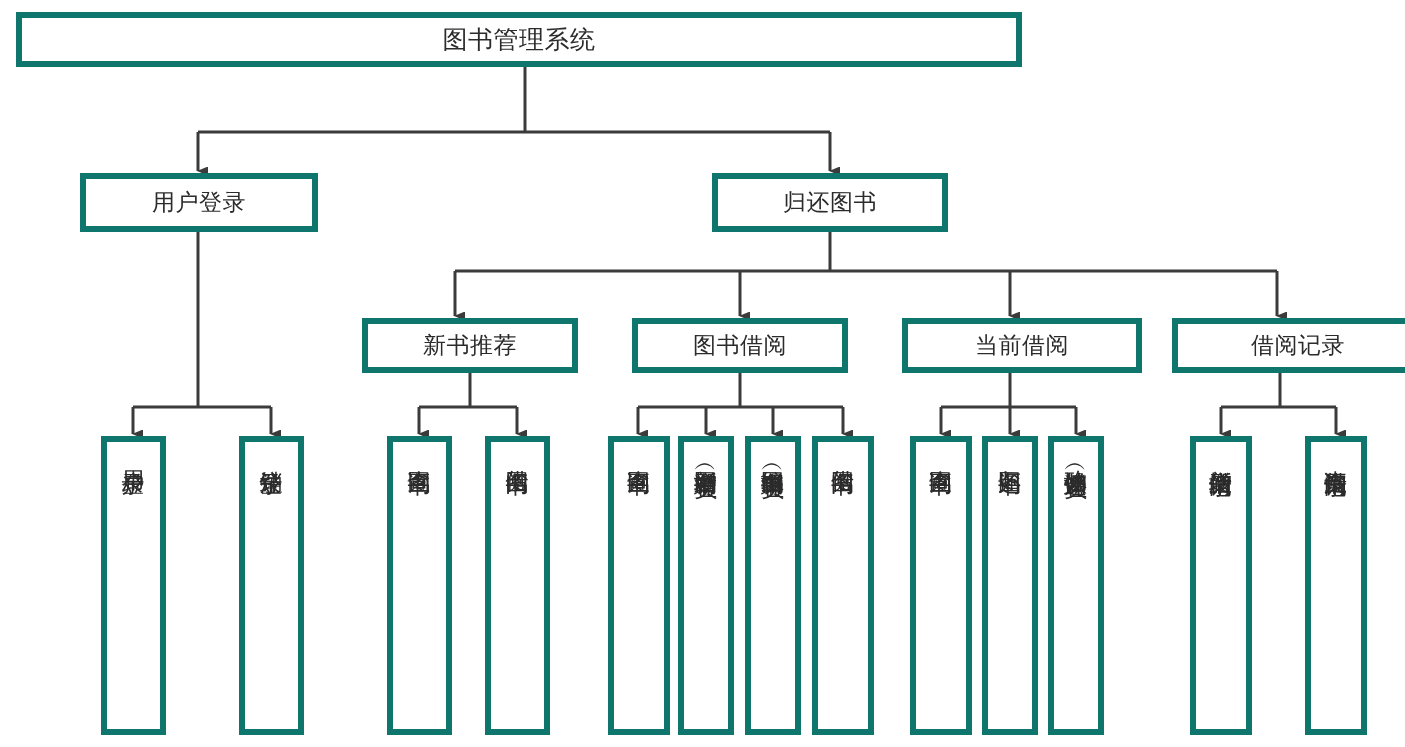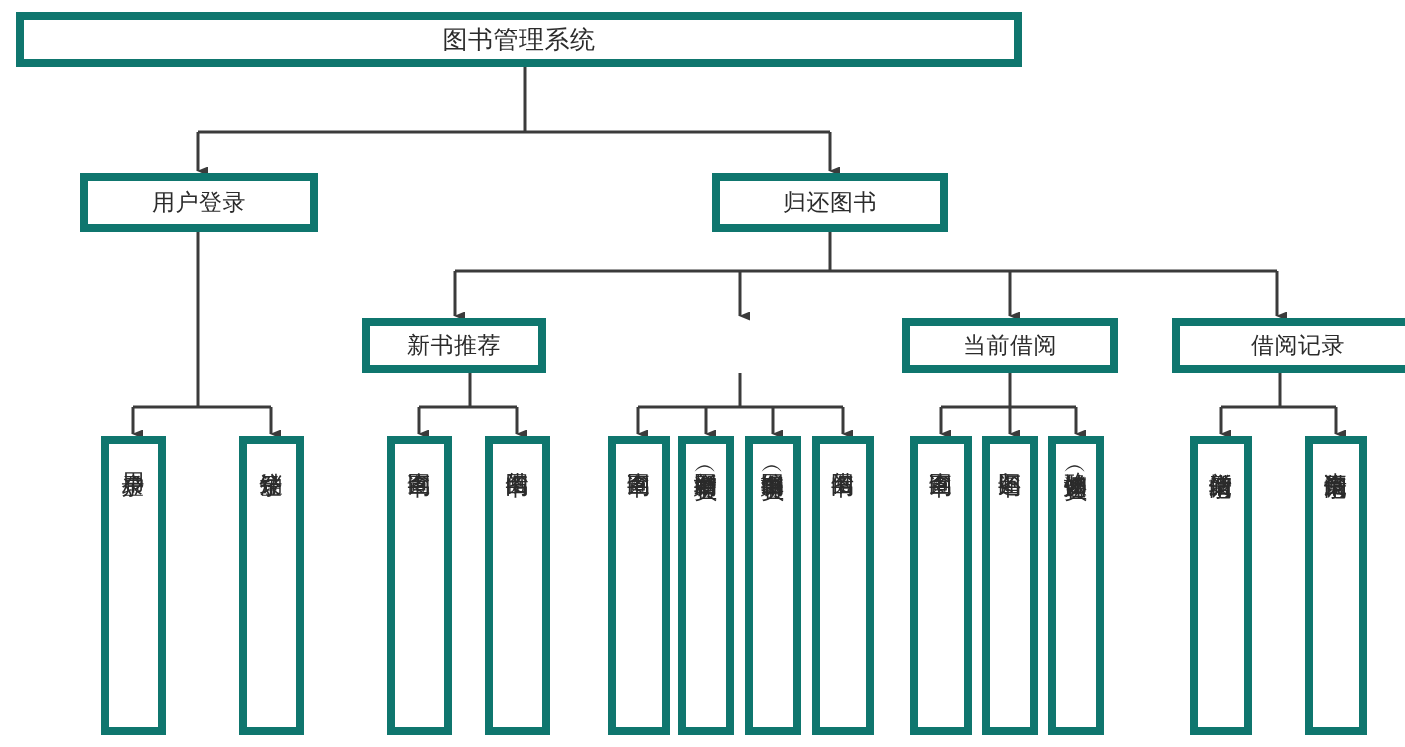--- a/index.html
+++ b/index.html
@@ -23,21 +23,21 @@
     left: 0;
     top: 0;
     width: 1405px;
     height: 747px;
     pointer-events: none;
   }
   .node {
     position: absolute;
     box-sizing: border-box;
     background: #ffffff;
-    border: 8px solid #0f766e;
+    border: 6px solid #0f766e;
     display: flex;
     align-items: center;
     justify-content: center;
     color: #2b2b2b;
   }
   .node .label {
     display: block;
     text-align: center;
     line-height: 1.18;
     letter-spacing: 0.5px;
@@ -122,24 +122,27 @@
     <span class="label">图书管理系统</span>
   </div>
 
   <div class="node node-branch" style="left: 80px; top: 173px; width: 238px; height: 59px;">
     <span class="label">用户登录</span>
   </div>
   <div class="node node-branch" style="left: 712px; top: 173px; width: 236px; height: 59px;">
     <span class="label">归还图书</span>
   </div>
 
-  <div class="node node-branch" style="left: 362px; top: 318px; width: 184px; height: 55px;">
+  <div class="node node-branch" style="left: 362px; top: 318px; width: 216px; height: 55px;">
     <span class="label">新书推荐</span>
   </div>
-  <div class="node node-branch" style="left: 902px; top: 318px; width: 216px; height: 55px;">
+  <div class="node node-branch" style="left: 632px; top: 318px; width: 216px; height: 55px;">
+    <span class="label">图书借阅</span>
+  </div>
+  <div class="node node-branch" style="left: 902px; top: 318px; width: 240px; height: 55px;">
     <span class="label">当前借阅</span>
   </div>
   <div class="node node-branch" style="left: 1172px; top: 318px; width: 252px; height: 55px;">
     <span class="label">借阅记录</span>
   </div>
 
   <div class="node node-leaf" style="left: 101px; top: 436px; width: 65px; height: 299px;">
     <span class="label">用户登录</span>
   </div>
   <div class="node node-leaf" style="left: 239px; top: 436px; width: 65px; height: 299px;">

